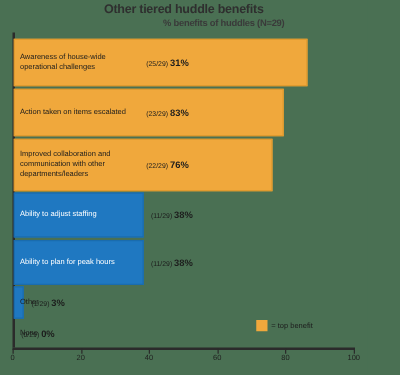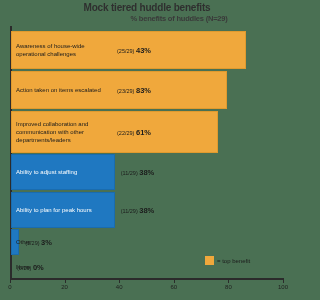--- a/index.html
+++ b/index.html
@@ -154,44 +154,44 @@
     font-size: 6px;
     color: #1c1c1c;
     white-space: nowrap;
   }
 </style>
 </head>
 <body>
 
 <div id="chart-root">
 
-  <div class="title">Mock tiered huddle benefits</div>
+  <div class="title">Other tiered huddle benefits</div>
   <div class="subtitle">% benefits of huddles (N=29)</div>
 
   <div class="plot">
     <div class="yaxis-line"></div>
     <div class="xaxis-line"></div>
     <div id="bars">
         <div class="bar-row" style="top: 5px; height: 38px;">
           <div class="bar top" style="width: 234.78px;"></div>
           <div class="bar-label">Awareness of house-wide
 operational challenges</div>
-          <div class="bar-value" style="left: 106px;"><span class="frac">(25/29) </span><span class="pct">43%</span></div>
+          <div class="bar-value" style="left: 106px;"><span class="frac">(25/29) </span><span class="pct">31%</span></div>
         </div>
         <div class="bar-row" style="top: 45px; height: 38px;">
           <div class="bar top" style="width: 215.67px;"></div>
           <div class="bar-label">Action taken on items escalated</div>
           <div class="bar-value" style="left: 106px;"><span class="frac">(23/29) </span><span class="pct">83%</span></div>
         </div>
         <div class="bar-row" style="top: 85px; height: 42px;">
           <div class="bar top" style="width: 207.48px;"></div>
           <div class="bar-label">Improved collaboration and
 communication with other
 departments/leaders</div>
-          <div class="bar-value" style="left: 106px;"><span class="frac">(22/29) </span><span class="pct">61%</span></div>
+          <div class="bar-value" style="left: 106px;"><span class="frac">(22/29) </span><span class="pct">76%</span></div>
         </div>
         <div class="bar-row" style="top: 128px; height: 36px;">
           <div class="bar other" style="width: 103.74px;"></div>
           <div class="bar-label onblue">Ability to adjust staffing</div>
           <div class="bar-value" style="left: 109.74px;"><span class="frac">(11/29) </span><span class="pct">38%</span></div>
         </div>
         <div class="bar-row" style="top: 166px; height: 36px;">
           <div class="bar other" style="width: 103.74px;"></div>
           <div class="bar-label onblue">Ability to plan for peak hours</div>
           <div class="bar-value" style="left: 109.74px;"><span class="frac">(11/29) </span><span class="pct">38%</span></div>

